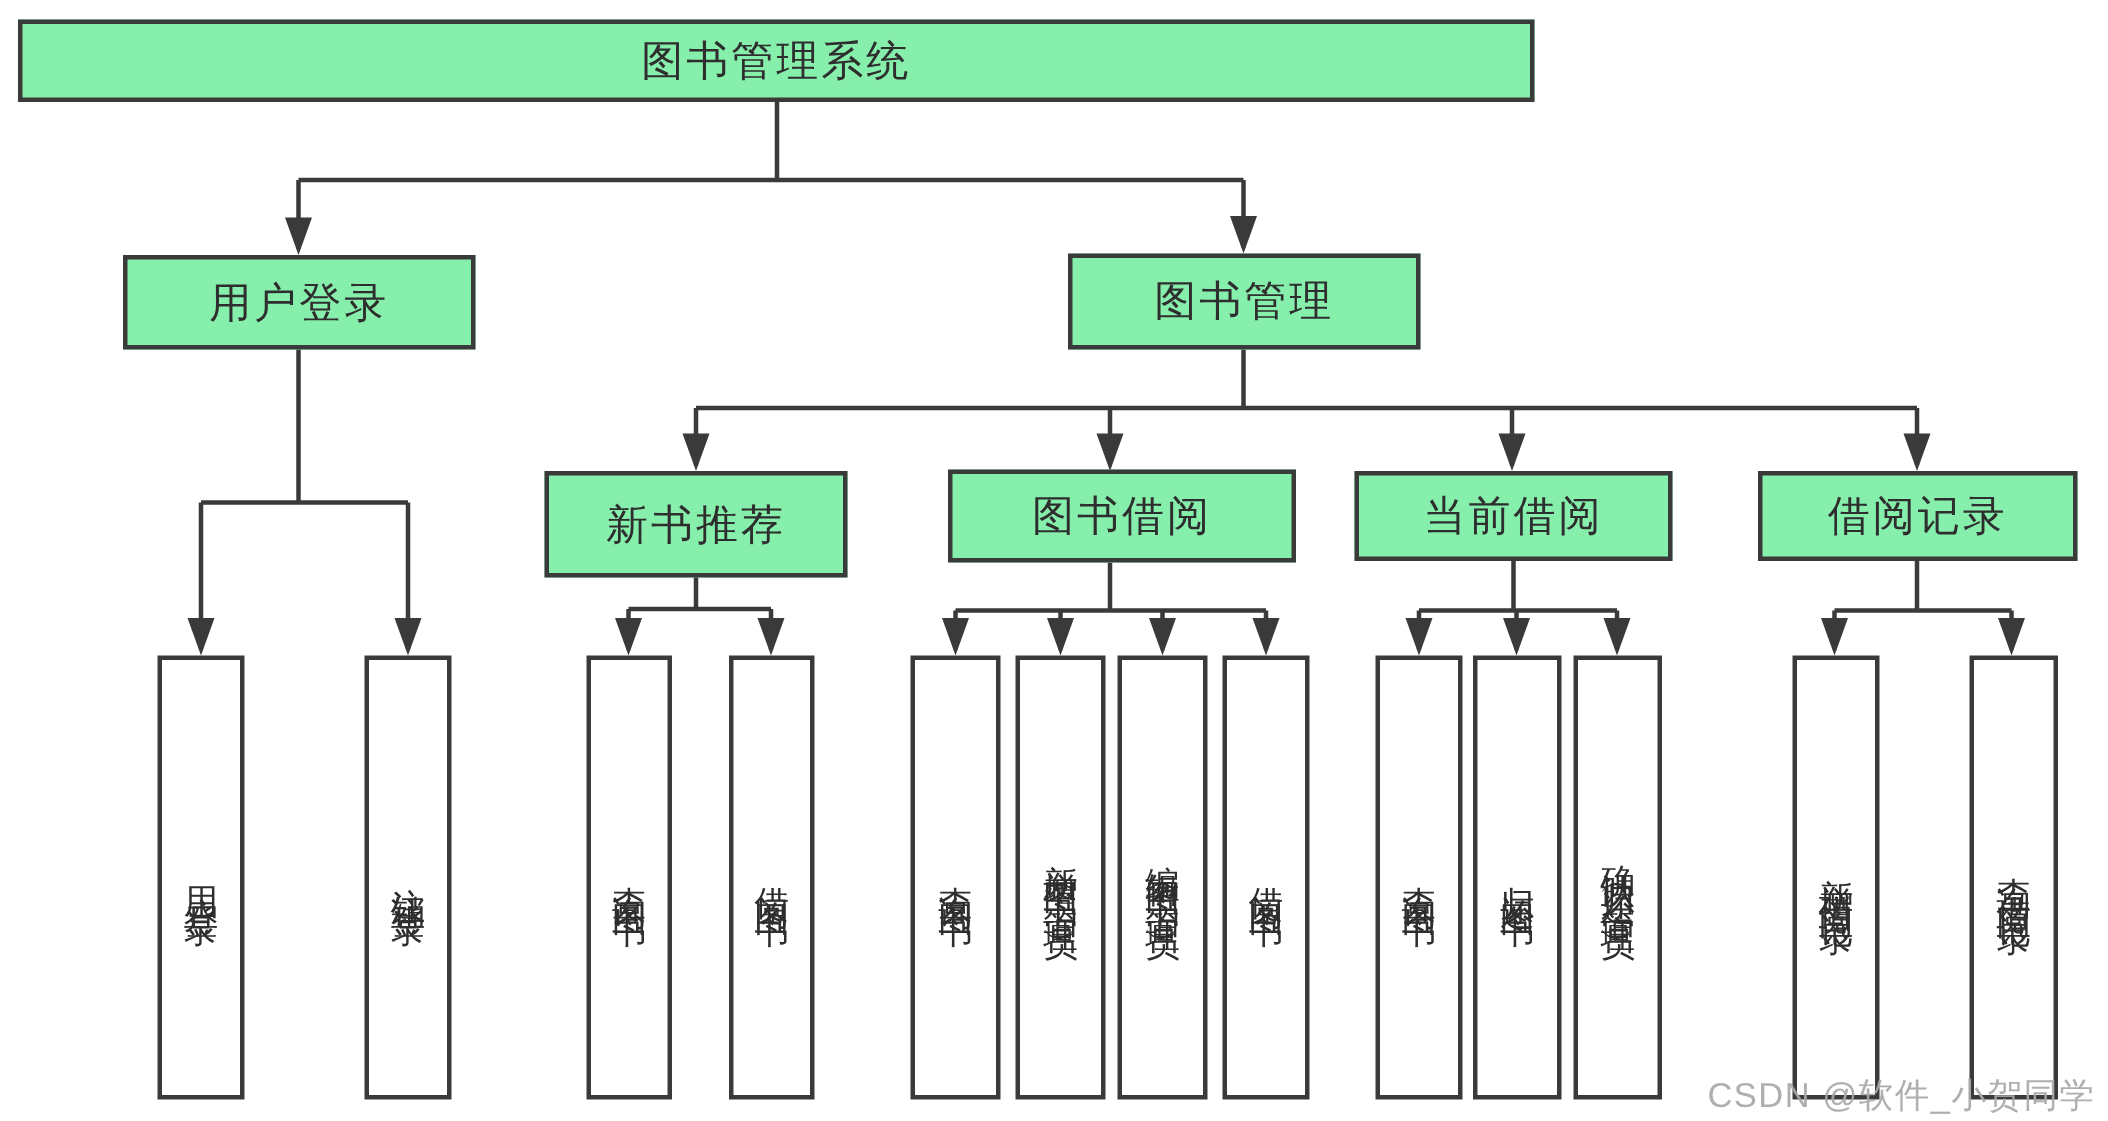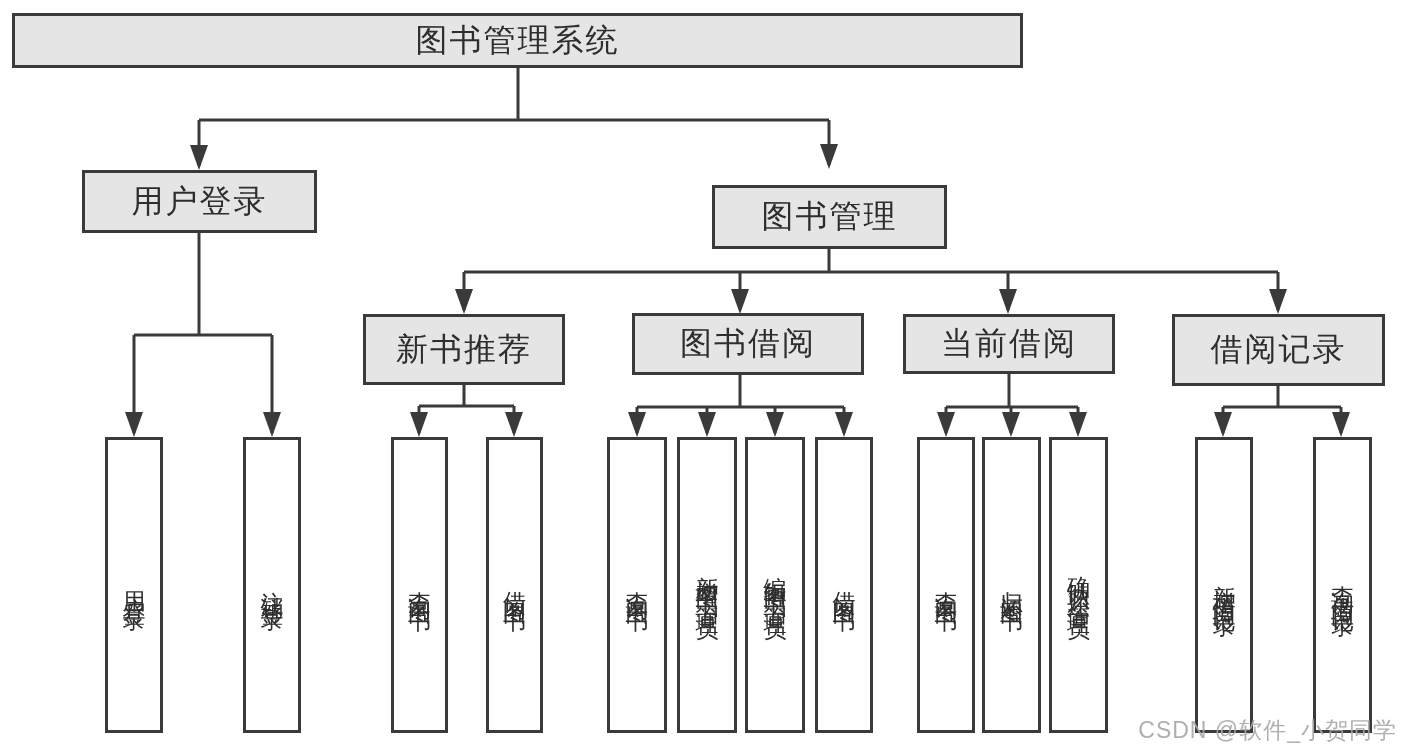--- a/index.html
+++ b/index.html
@@ -3,23 +3,23 @@
 <meta charset="utf-8">
 <style>
   html,body{margin:0;padding:0;background:#ffffff;}
   .stage{
     position:relative;width:1405px;height:747px;background:#ffffff;overflow:hidden;
     font-family:"Liberation Sans","DejaVu Sans",sans-serif;color:#2e2e2e;
   }
   .connectors{position:absolute;left:0;top:0;z-index:0;}
   .hnode{
     position:absolute;box-sizing:border-box;z-index:1;
-    border:3px solid #3a3a3a;background:#e5e5e5;
+    border:3px solid #3a3a3a;background:#86efac;
     display:flex;align-items:center;justify-content:center;
-    font-size:32px;letter-spacing:2px;white-space:nowrap;
+    font-size:28px;letter-spacing:2px;white-space:nowrap;
   }
   .vnode{
     position:absolute;box-sizing:border-box;z-index:1;
     border:3px solid #3a3a3a;background:#ffffff;
     writing-mode:vertical-rl;text-orientation:mixed;
     display:flex;align-items:center;justify-content:center;
     font-size:23px;letter-spacing:6px;line-height:1;white-space:nowrap;
   }
   .watermark{
     position:absolute;right:8px;bottom:1px;z-index:2;
@@ -61,26 +61,26 @@
       <polygon points="1002,412 1020,412 1011,437"></polygon>
       <polygon points="1069,412 1087,412 1078,437"></polygon>
       <polygon points="1214,412 1232,412 1223,437"></polygon>
       <polygon points="1332,412 1350,412 1341,437"></polygon>
     </g>
   </svg>
 
   <div class="hnode" style="left:12px;top:13px;width:1011px;height:55px;">图书管理系统</div>
 
   <div class="hnode" style="left:82px;top:170px;width:235px;height:63px;">用户登录</div>
-  <div class="hnode" style="left:712px;top:169px;width:235px;height:64px;margin-top:16px;">图书管理</div>
+  <div class="hnode" style="left:712px;top:169px;width:235px;height:64px;">图书管理</div>
 
   <div class="hnode" style="left:363px;top:314px;width:202px;height:71px;">新书推荐</div>
   <div class="hnode" style="left:632px;top:313px;width:232px;height:62px;">图书借阅</div>
   <div class="hnode" style="left:903px;top:314px;width:212px;height:60px;">当前借阅</div>
-  <div class="hnode" style="left:1172px;top:314px;width:213px;height:72px;">借阅记录</div>
+  <div class="hnode" style="left:1172px;top:314px;width:213px;height:60px;">借阅记录</div>
 
   <div class="vnode" style="left:105px;top:437px;width:58px;height:296px;">用户登录</div>
   <div class="vnode" style="left:243px;top:437px;width:58px;height:296px;">注销登录</div>
 
   <div class="vnode" style="left:391px;top:437px;width:57px;height:296px;">查询图书</div>
   <div class="vnode" style="left:486px;top:437px;width:57px;height:296px;">借阅图书</div>
 
   <div class="vnode" style="left:607px;top:437px;width:60px;height:296px;">查询图书</div>
   <div class="vnode" style="left:677px;top:437px;width:60px;height:296px;">新增图书（管理员）</div>
   <div class="vnode" style="left:745px;top:437px;width:60px;height:296px;">编辑图书（管理员）</div>

